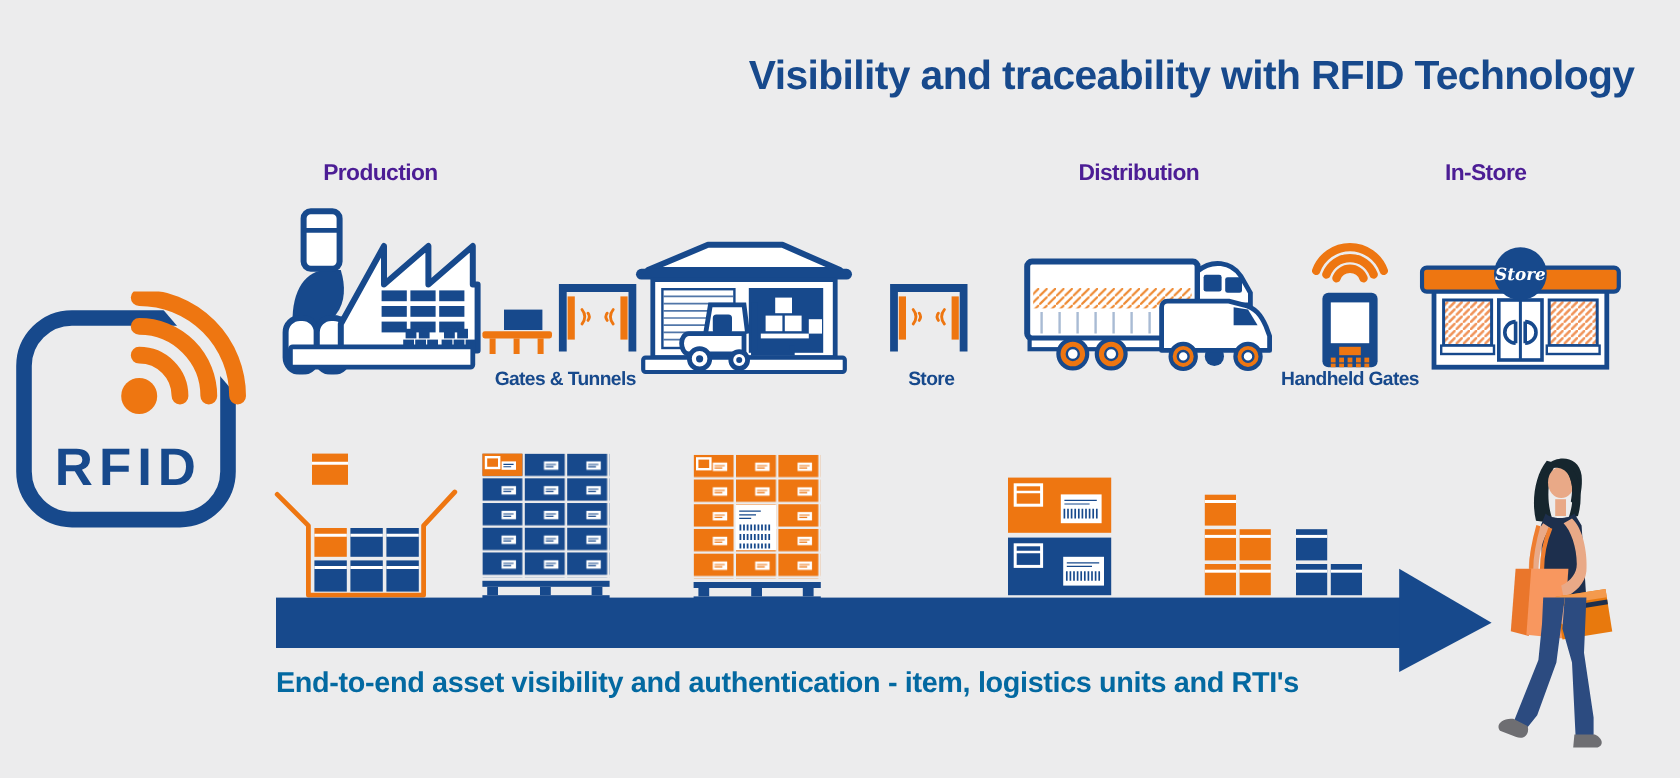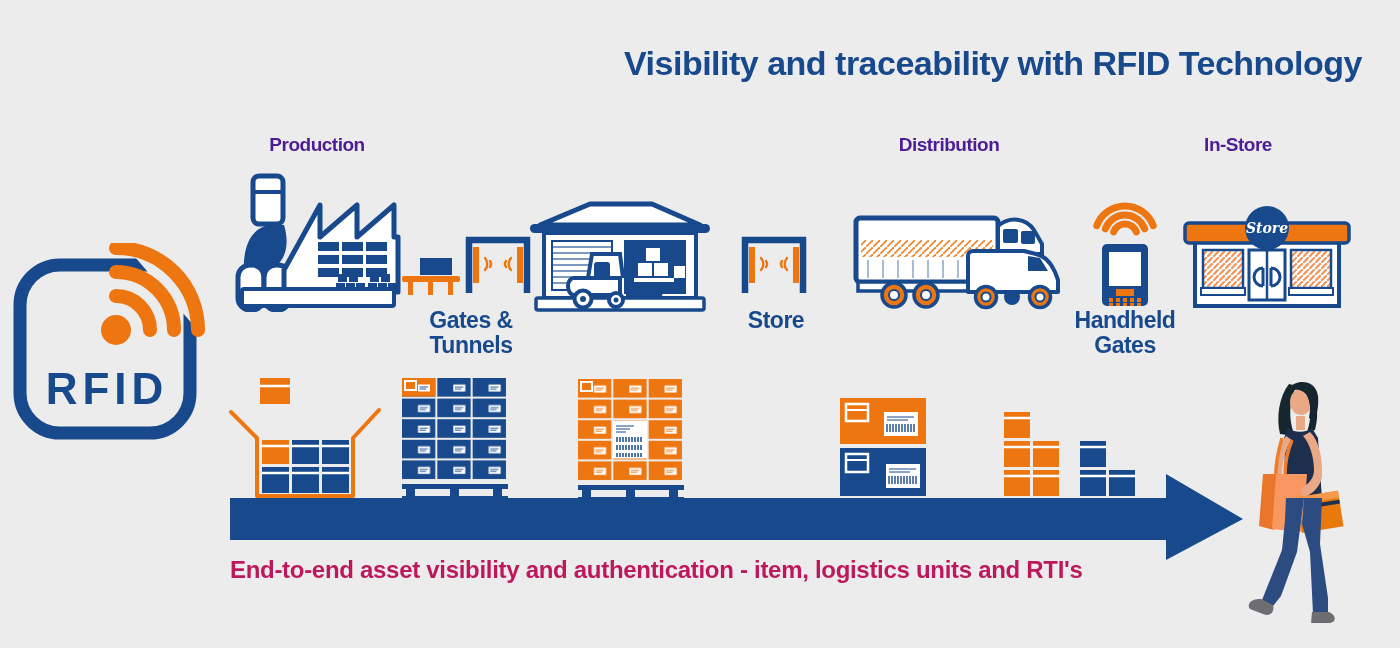--- a/index.html
+++ b/index.html
@@ -11,25 +11,25 @@
   .title{
     left:0;top:44px;width:1362px;text-align:right;
     font-size:34px;font-weight:bold;color:#17498C;letter-spacing:-0.5px;
   }
   .stage-label{
     top:134px;width:220px;text-align:center;
     font-size:19px;font-weight:bold;color:#4c1d95;letter-spacing:-0.5px;
   }
   .checkpoint-label{
     top:308px;width:140px;text-align:center;line-height:1.1;
-    font-size:23px;font-weight:bold;color:#17498C;letter-spacing:-0.5px;
+    font-size:16px;font-weight:bold;color:#17498C;letter-spacing:-0.5px;
   }
   .caption{
     left:230px;top:556px;width:1120px;
-    font-size:24px;font-weight:bold;color:#be185d;letter-spacing:-0.3px;
+    font-size:24px;font-weight:bold;color:#0369a1;letter-spacing:-0.3px;
   }
   svg{display:block;}
 </style>
 </head>
 <body>
 
 <div class="canvas">
 
   <div class="abs title">Visibility and traceability with RFID Technology</div>
 

